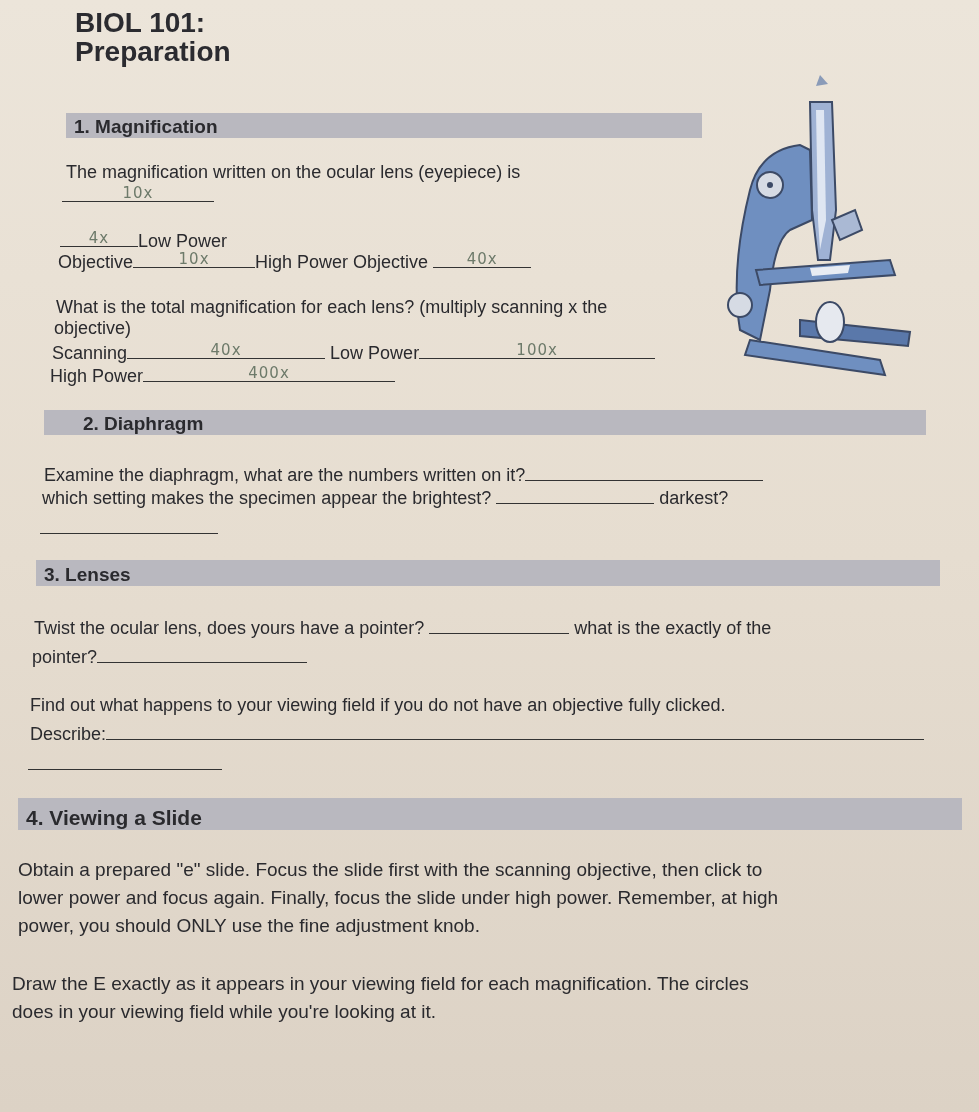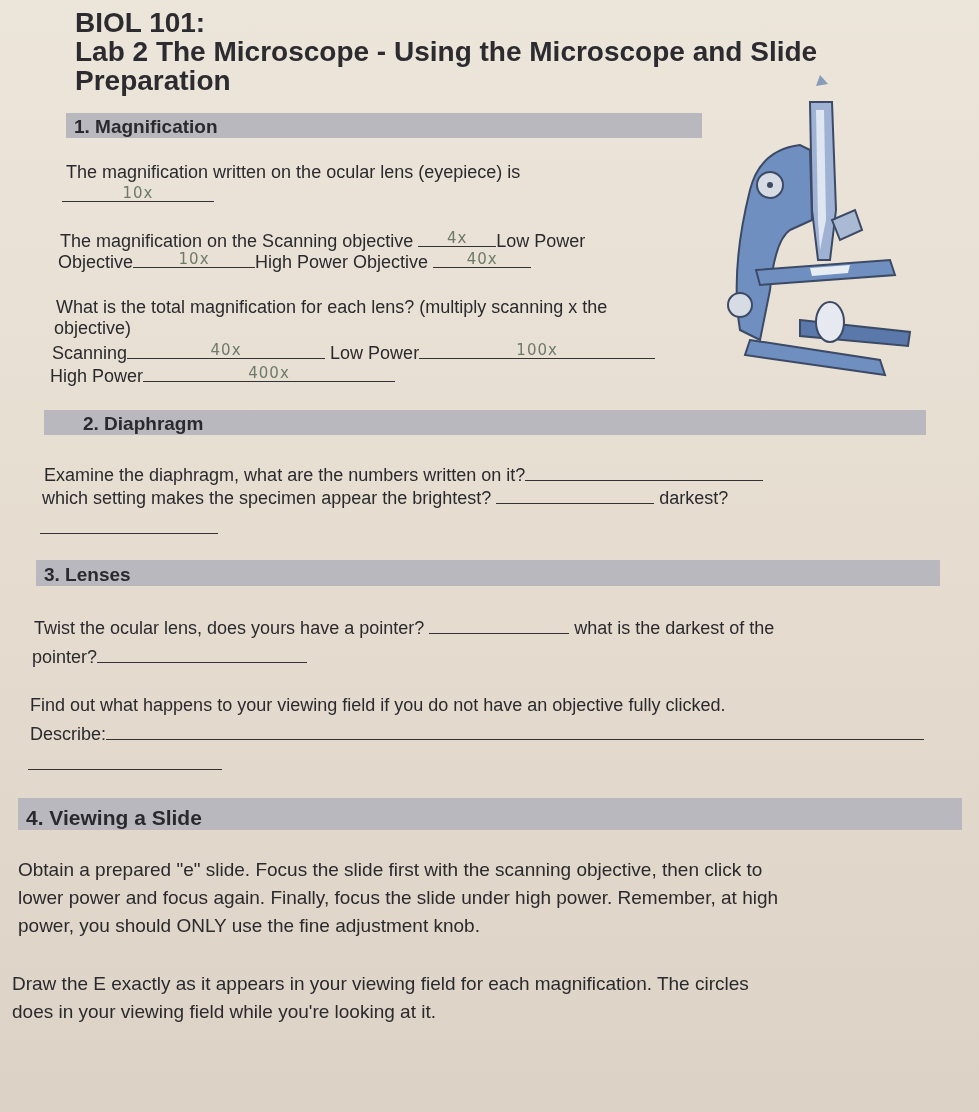--- a/index.html
+++ b/index.html
@@ -23,37 +23,35 @@
     color: #6d7a6a; font-family: "DejaVu Sans", sans-serif; font-size: 15px; letter-spacing: 1px;
   }
   .para { position: absolute; font-size: 19px; line-height: 28px; }
   svg { display: block; }
 </style>
 </head>
 <body>
 
 <div class="abs title">
   <div>BIOL 101:</div>
-  <div>Lab 2 The Microscope - Using the Microscope and Slide</div>
   <div>Preparation</div>
 </div>
 
 <div class="bar" style="left:66px; top:113px; width:636px; height:25px;">
   <span>1. Magnification</span>
 </div>
 
 <div class="line" style="left:66px; top:162px;">
   <span>The magnification written on the ocular lens (eyepiece) is</span>
 </div>
 <div class="line" style="left:62px; top:184px;">
   <span class="blank" style="width:152px;"><span class="hw">10x</span></span>
 </div>
 
 <div class="line" style="left:60px; top:229px;">
-  <span>The magnification on the Scanning objective</span>
   <span class="blank" style="width:78px;"><span class="hw">4x</span></span><span>Low Power</span>
 </div>
 <div class="line" style="left:58px; top:250px;">
   <span>Objective</span><span class="blank" style="width:122px;"><span class="hw">10x</span></span><span>High Power Objective</span>
   <span class="blank" style="width:98px;"><span class="hw">40x</span></span>
 </div>
 
 <div class="line" style="left:56px; top:297px;"><span>What is the total magnification for each lens? (multiply scanning x the</span></div>
 <div class="line" style="left:54px; top:318px;"><span>objective)</span></div>
 <div class="line" style="left:52px; top:341px;">
@@ -96,21 +94,21 @@
 <div class="line" style="left:40px; top:516px;">
   <span class="blank" style="width:178px;"></span>
 </div>
 
 <div class="bar" style="left:36px; top:560px; width:904px; height:26px;">
   <span>3. Lenses</span>
 </div>
 <div class="line" style="left:34px; top:616px;">
   <span>Twist the ocular lens, does yours have a pointer?</span>
   <span class="blank" style="width:140px;"></span>
-  <span>what is the darkest of the</span>
+  <span>what is the exactly of the</span>
 </div>
 <div class="line" style="left:32px; top:645px;">
   <span>pointer?</span><span class="blank" style="width:210px;"></span>
 </div>
 <div class="line" style="left:30px; top:695px;">
   <span>Find out what happens to your viewing field if you do not have an objective fully clicked.</span>
 </div>
 <div class="line" style="left:30px; top:722px;">
   <span>Describe:</span><span class="blank" style="width:818px;"></span>
 </div>

